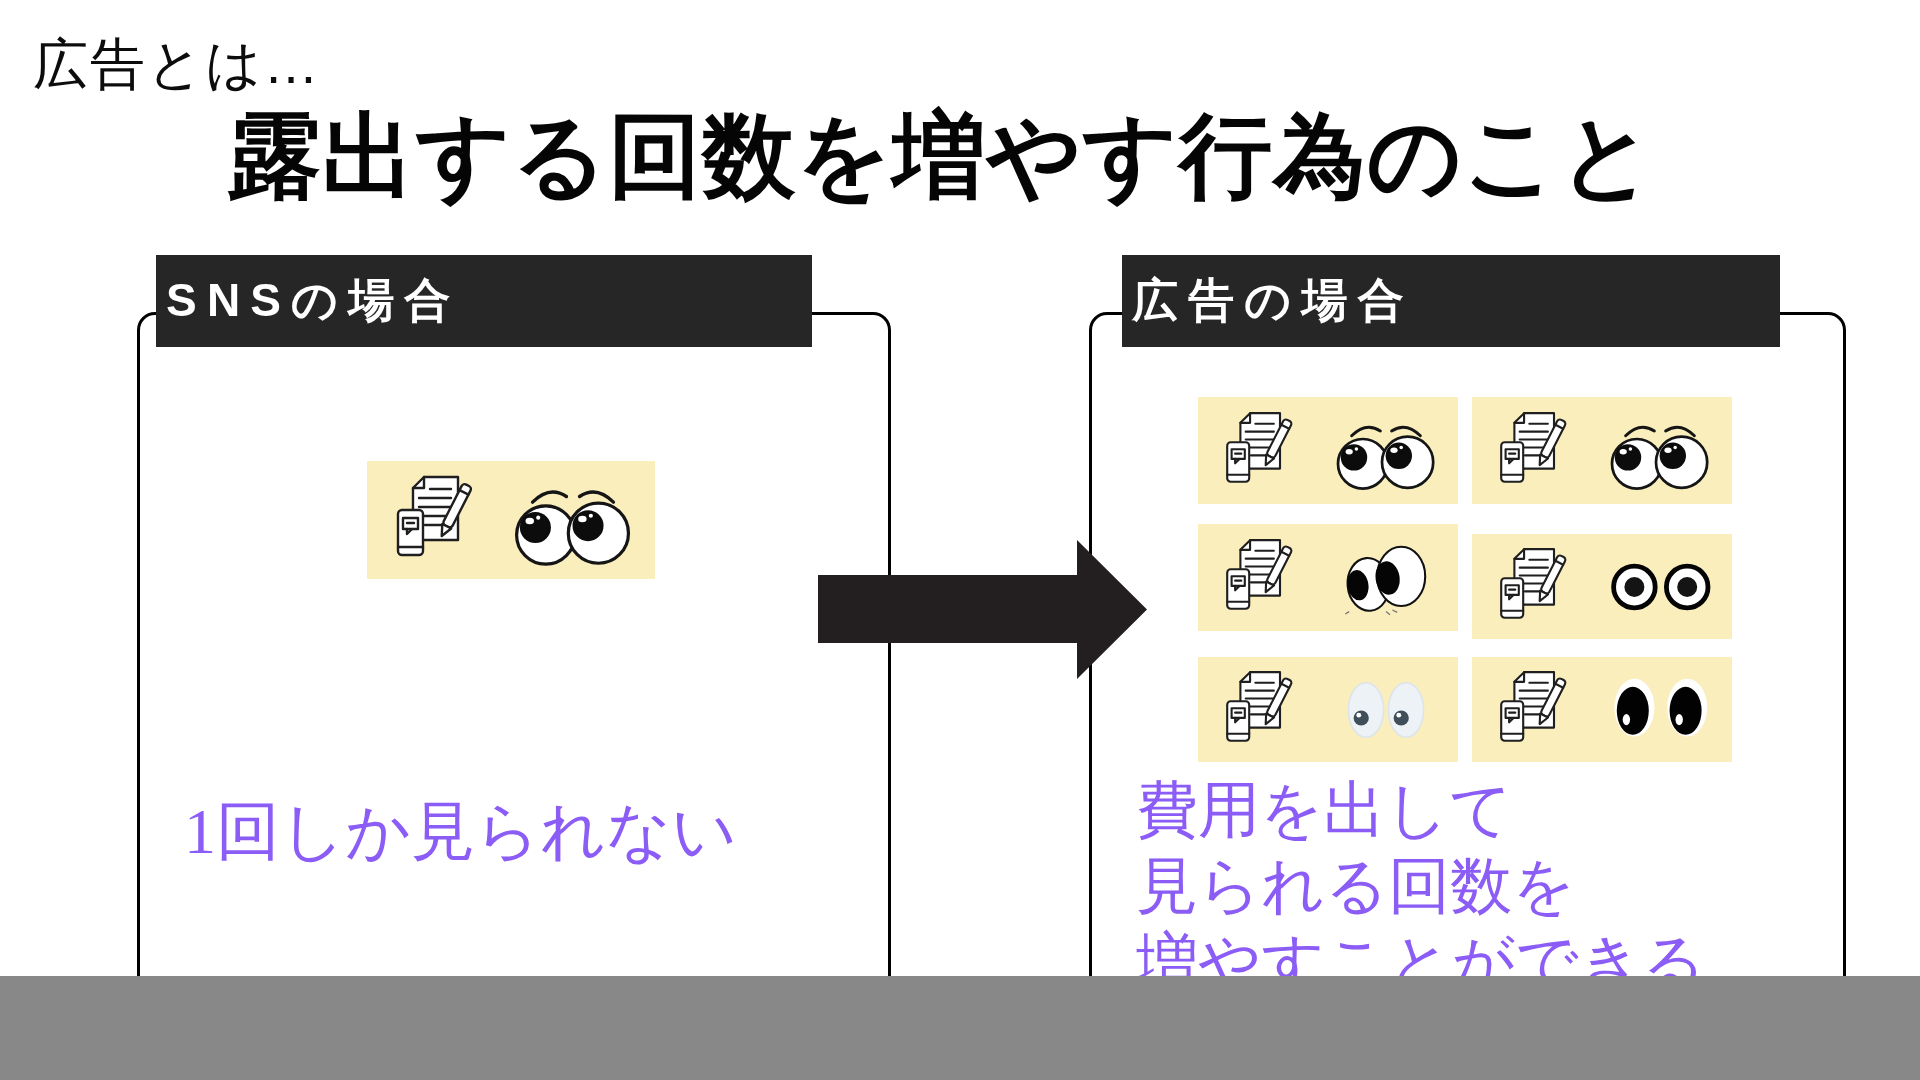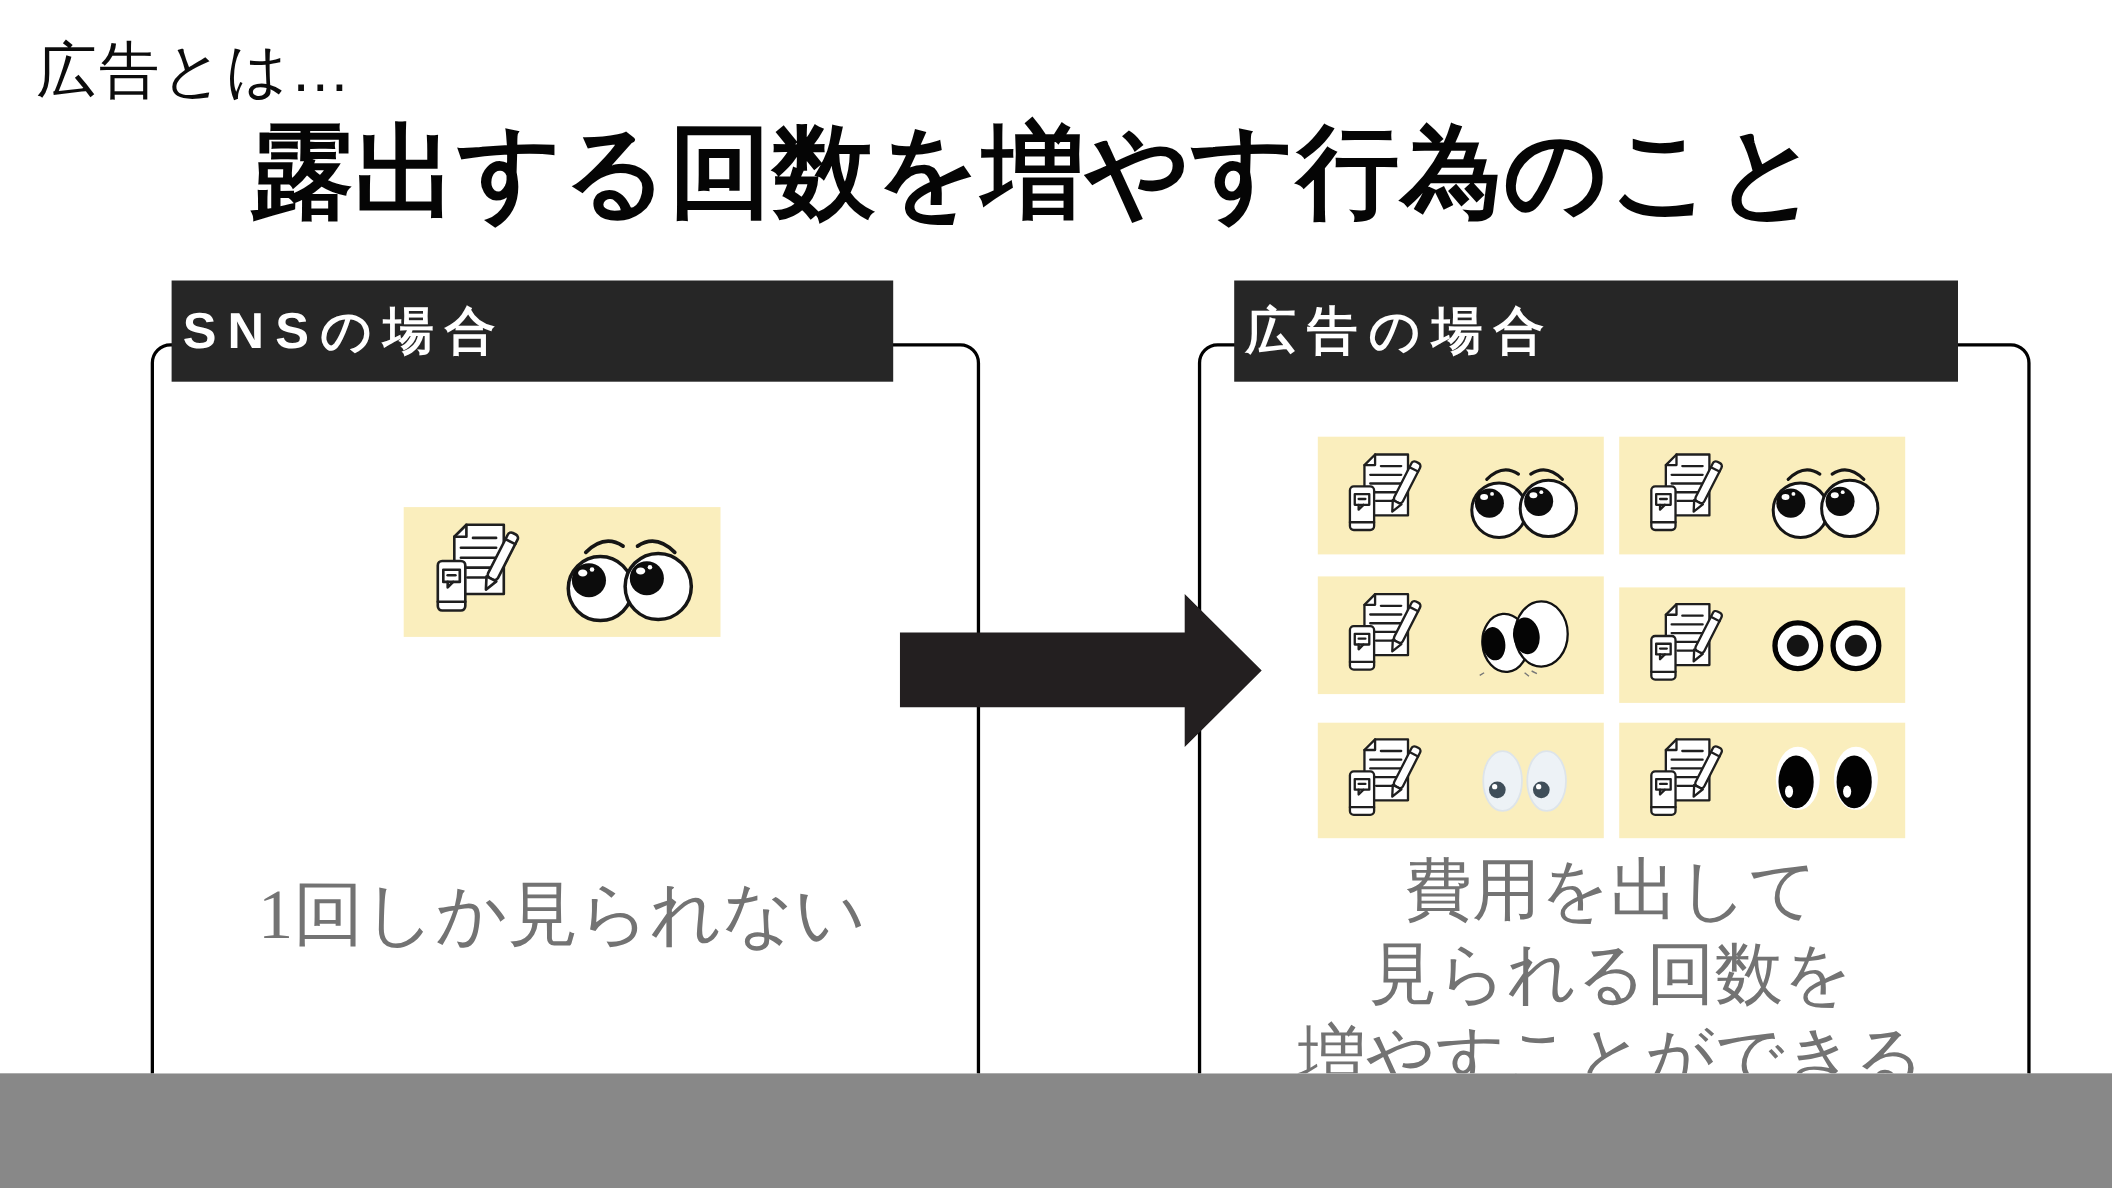--- a/index.html
+++ b/index.html
@@ -30,22 +30,22 @@
   .panel-header.right{left:1107px;top:255px;width:658px;margin-left:15px;}
   .card{
     position:absolute;background:var(--card-bg,#faeebd);z-index:2;
     display:flex;align-items:center;justify-content:space-between;
     padding:0 16px;box-sizing:border-box;
   }
   .card .icon{display:flex;align-items:center;justify-content:center;}
   .card svg{display:block;}
   .sns-card{left:367px;top:461px;width:288px;height:118px;}
   .caption{
-    position:absolute;text-align:center;z-index:2;
-    font-family:"Liberation Serif", serif;color:#737373;
+    position:absolute;text-align:left;z-index:2;
+    font-family:"Liberation Serif", serif;color:#8b5cf6;margin-left:44px;
   }
   .caption.left{left:140px;top:782px;width:742px;font-size:64px;line-height:100px;}
   .caption.right{left:1092px;top:772px;width:745px;font-size:62px;line-height:76px;}
   .arrow{position:absolute;left:818px;top:540px;z-index:5;}
 </style>
 </head>
 <body>
 
 <div id="stage">
 

